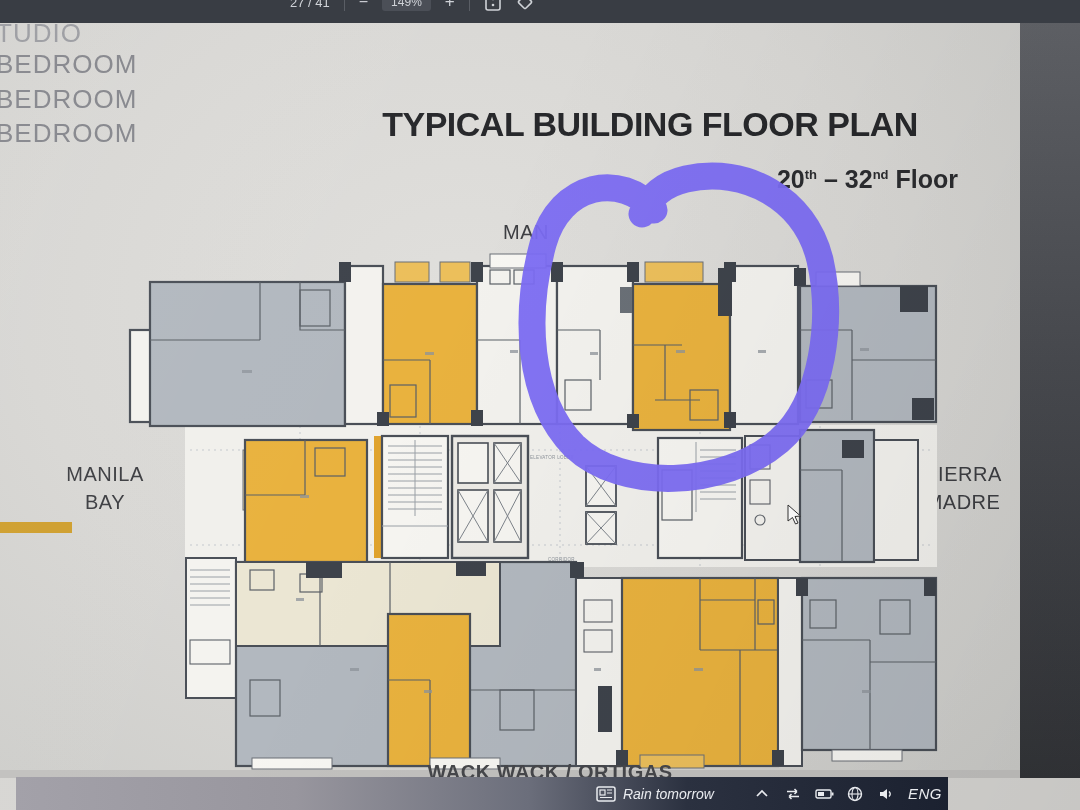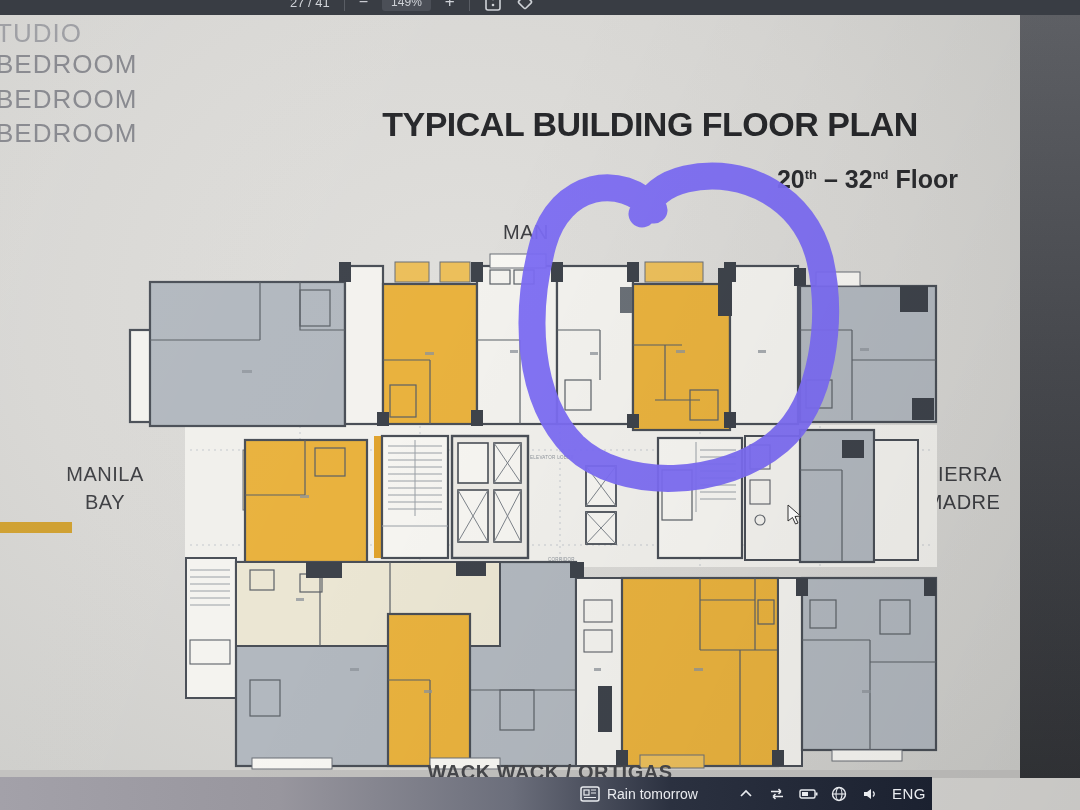--- a/index.html
+++ b/index.html
@@ -1,19 +1,19 @@
 <!DOCTYPE html>
 <html><head>
 <meta charset="utf-8">
 <style>
   html,body{margin:0;padding:0;background:#222;}
   #screen{position:relative;width:1080px;height:810px;overflow:hidden;
     font-family:"Liberation Sans",sans-serif;background:#d7d6d3;}
   
-  #toolbar{position:absolute;left:0;top:0;width:1080px;height:15px;background:#393d44;overflow:hidden;z-index:40;text-align:right;}
+  #toolbar{position:absolute;left:0;top:0;width:1080px;height:23px;background:#393d44;overflow:hidden;z-index:40;text-align:right;}
   #toolbar .row{position:absolute;left:290px;top:-11px;height:26px;display:flex;align-items:center;gap:14px;color:#cfd2d7;font-size:13px;}
   #toolbar .sep{width:1px;height:18px;background:#5a5e65;}
   #toolbar .zoombox{background:#4b4f57;border-radius:3px;padding:2px 9px;font-size:12px;}
   #toolbar .tbicon{width:18px;height:18px;display:inline-block;}
   
   #slide{position:absolute;left:0;top:15px;width:1020px;height:755px;
     background:radial-gradient(ellipse at 45% 38%, #e0dfdc 0%, #d8d7d4 55%, #ccccc9 100%);}
   #belowslide{position:absolute;left:0;top:770px;width:1020px;height:8px;background:#c2c1bf;}
   #rightband{position:absolute;left:1020px;top:15px;width:60px;height:763px;
     background:linear-gradient(180deg,#616368 0%,#4a4c51 45%,#323438 100%);}
@@ -30,23 +30,23 @@
   #label-east{left:898px;top:458px;width:130px;}
   #label-south{left:330px;top:758px;width:440px;font-weight:700;color:#46474b;z-index:5;}
   #goldbar{position:absolute;left:0;top:522px;width:72px;height:11px;background:#cf9f2e;}
   
   #plansvg{position:absolute;left:120px;top:160px;z-index:3;}
   svg text.tiny{font-family:"Liberation Sans",sans-serif;font-size:4.5px;fill:#8e949b;letter-spacing:0.3px;}
   
   #photofx{position:absolute;inset:0;z-index:30;pointer-events:none;
     background:linear-gradient(115deg,rgba(255,255,255,0.05) 0%,rgba(0,0,0,0.0) 40%,rgba(0,0,0,0.07) 100%);}
   
-  #taskbar{position:absolute;left:0;top:777px;width:932px;height:33px;z-index:50;
+  #taskbar{position:absolute;left:16px;top:777px;width:932px;height:33px;z-index:50;
     background:linear-gradient(90deg,#a3a1a9 0%,#98969e 30%,#6b6e7b 55%,#2b3140 72%,#1b2130 100%);
-    display:flex;align-items:center;}
+    display:flex;align-items:center;font-style:italic;}
   #tb-right{position:absolute;right:6px;display:flex;align-items:center;gap:13px;color:#e9ebef;font-size:14px;}
   #weather{display:flex;align-items:center;gap:9px;margin-right:26px;}
   .trayicon{width:18px;height:18px;display:inline-block;}
   #lang{font-size:15px;letter-spacing:0.5px;}
 </style>
 </head>
 <body>
 
 <div id="screen">
 

